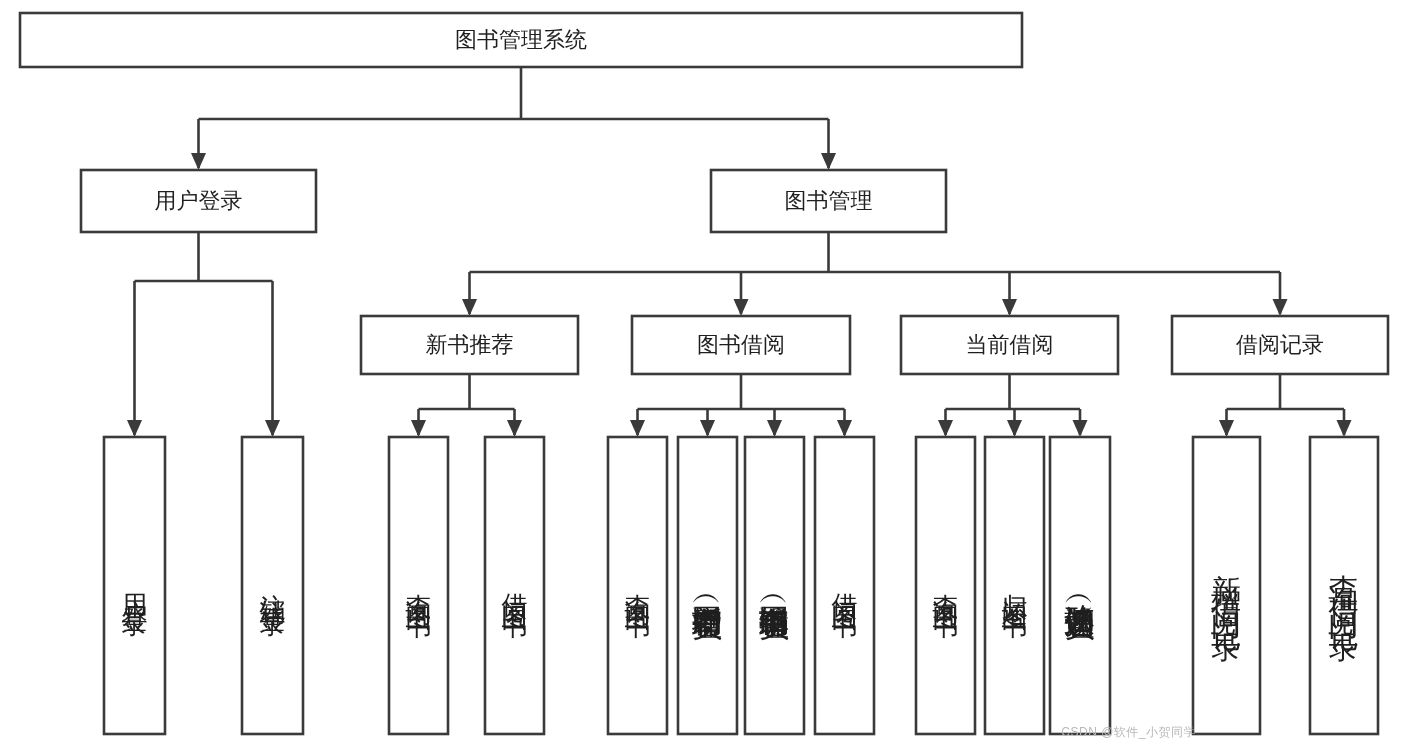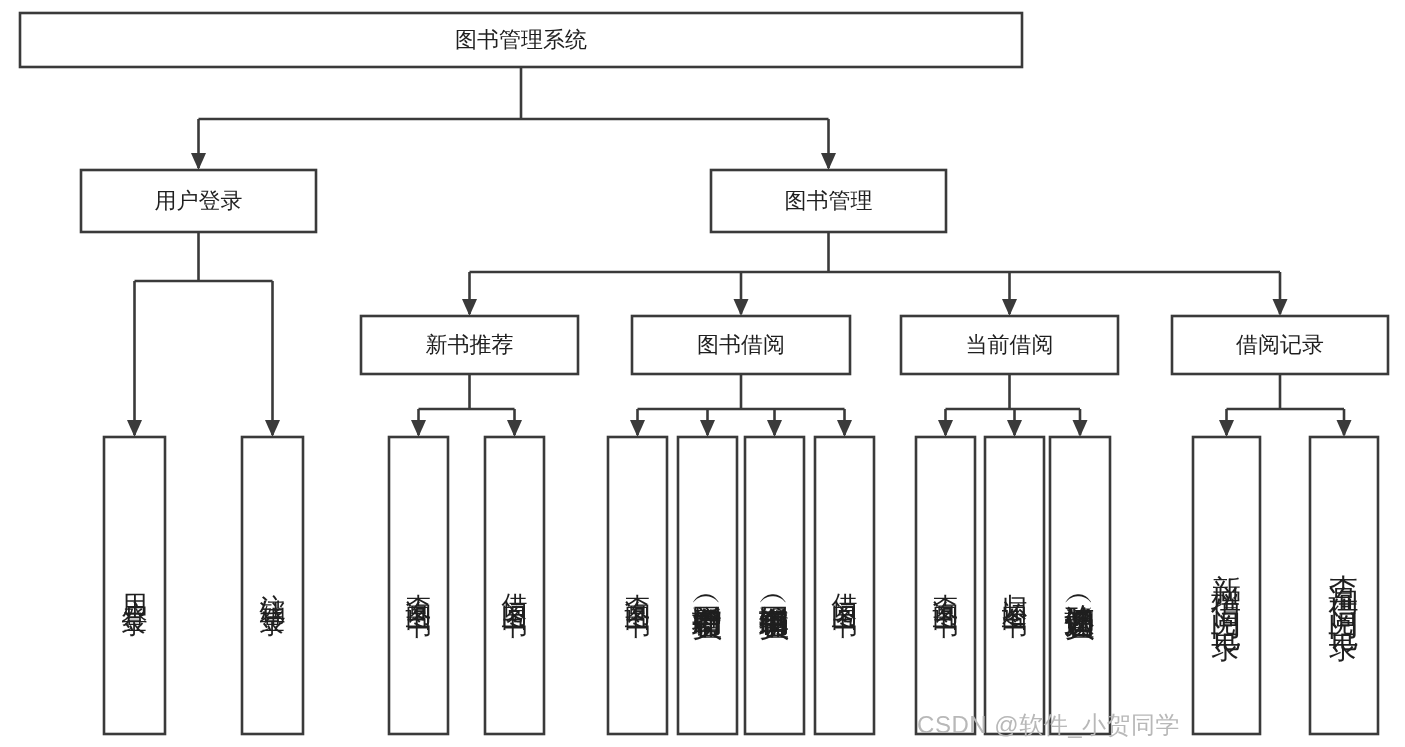--- a/index.html
+++ b/index.html
@@ -12,20 +12,21 @@
     height: 747px;
     font-family: "Liberation Sans", "DejaVu Sans", sans-serif;
     overflow: hidden;
     position: relative;
   }
   #diagram-root {
     position: relative;
     width: 1188px;
     height: 747px;
     background: #ffffff;
+    padding-left: 16px;
   }
   svg#flowchart {
     position: absolute;
     left: 0;
     top: 0;
     width: 1405px;
     height: 747px;
     display: block;
   }
   .node-box {
@@ -66,21 +67,21 @@
     line-height: 1.04;
     letter-spacing: 5px;
     color: #1f1f1f;
     white-space: nowrap;
   }
   .watermark {
     position: absolute;
     right: 8px;
     bottom: 6px;
     font-family: "Liberation Sans", "DejaVu Sans", sans-serif;
-    font-size: 24px;
+    font-size: 12px;
     color: #b8b8b8;
     letter-spacing: 0.5px;
     white-space: nowrap;
   }
 </style>
 </head>
 <body>
 
 <div id="diagram-root">
 

